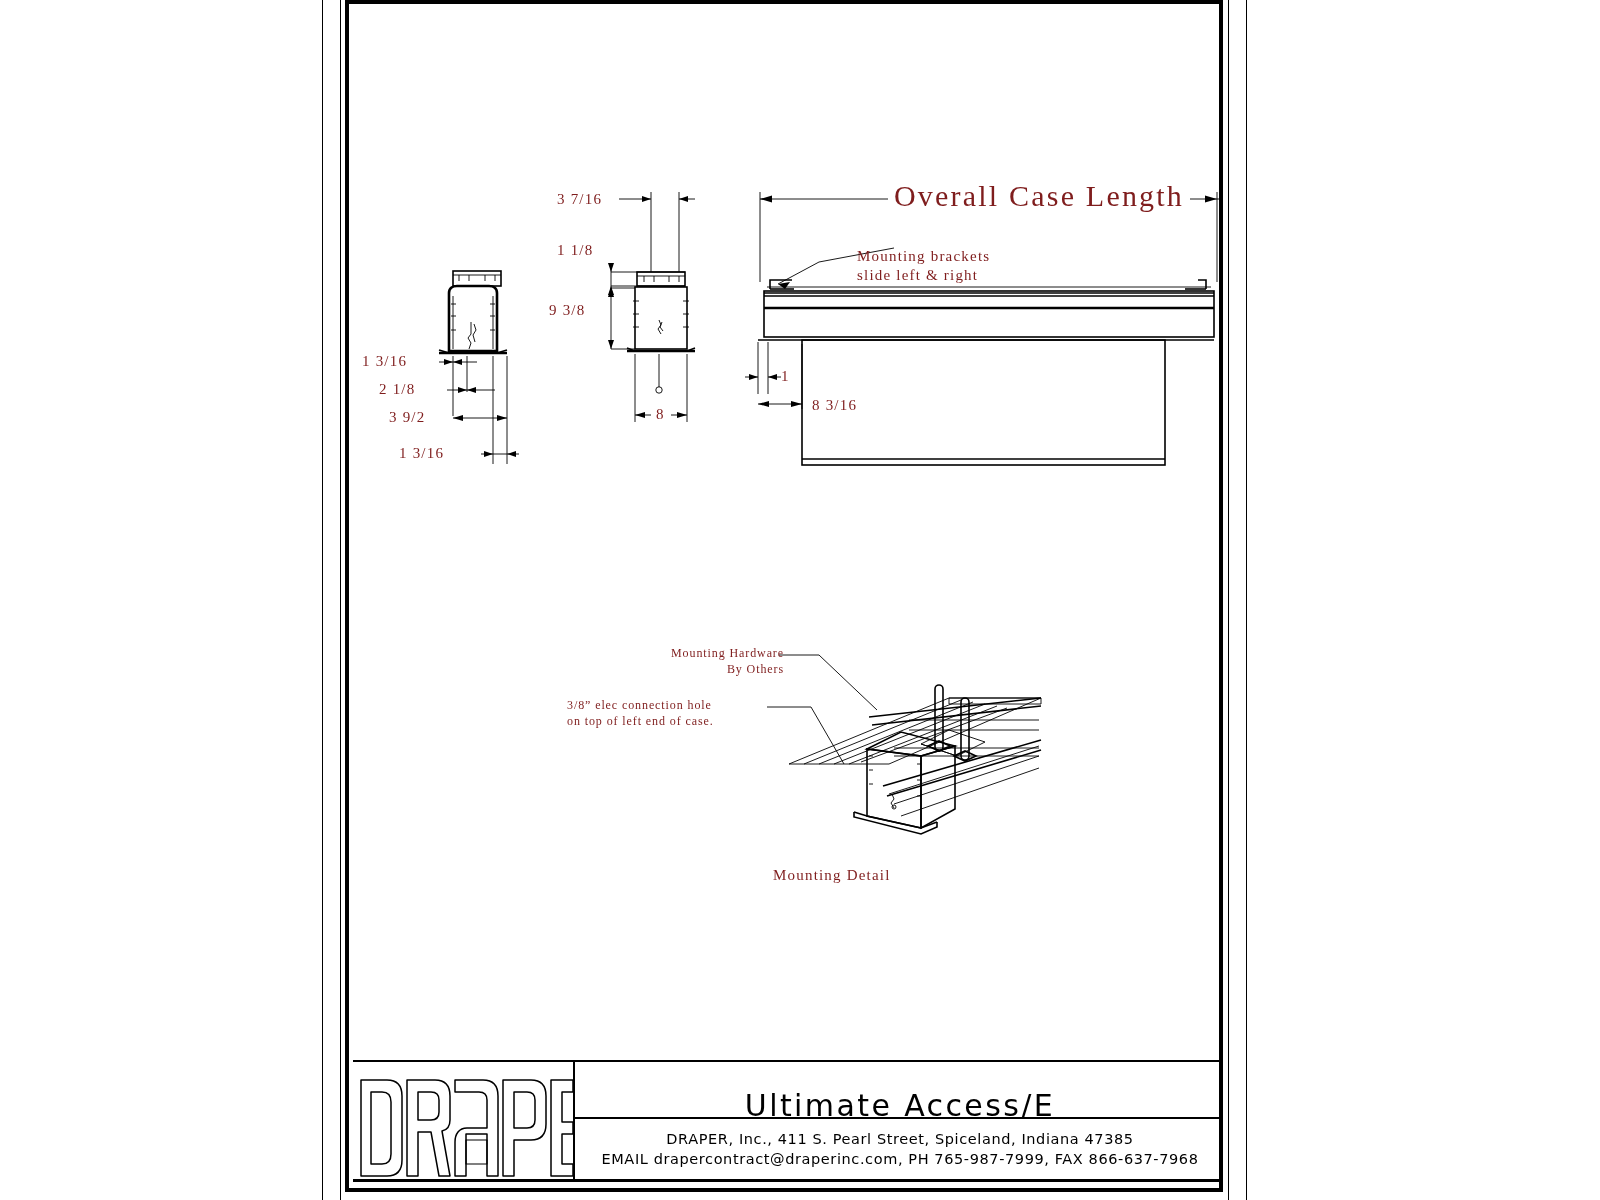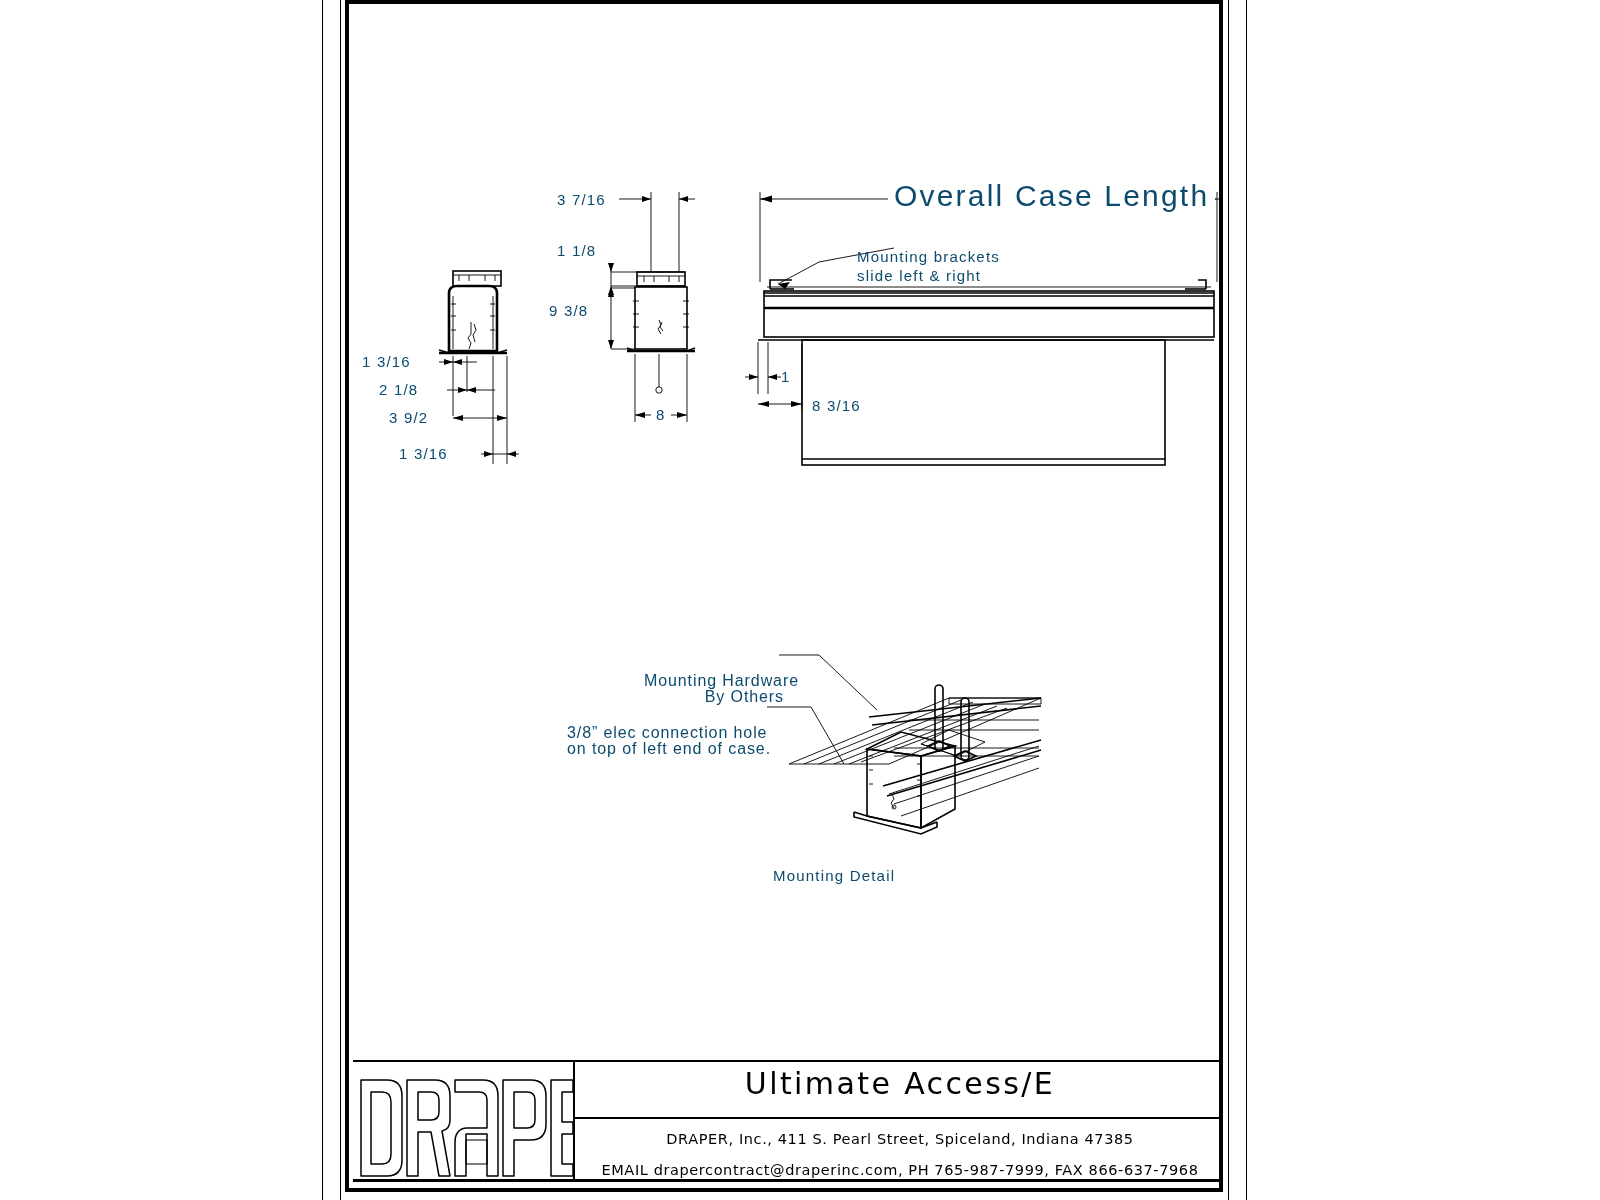--- a/index.html
+++ b/index.html
@@ -19,44 +19,44 @@
     position:absolute;
     left:345px;top:0px;width:878px;height:1192px;
     border:4px solid #000;
     box-sizing:border-box;
     background:#fff;
   }
   .frame-inner{position:absolute;inset:0;}
 
   .txt{
     position:absolute;
-    font-family:Liberation Sans, sans-serif;
+    font-family:Liberation Serif, serif;
     font-size:15px;
     letter-spacing:1.2px;
     white-space:nowrap;
-    color:#0c4a6e;
+    color:#7f1d1d;
     line-height:19px;
   }
-  .txt-sm{font-size:16px;letter-spacing:0.9px;line-height:16px;margin-top:28px;}
+  .txt-sm{font-size:12px;letter-spacing:0.9px;line-height:16px;}
   .txt-big{font-size:30px;letter-spacing:2.2px;}
-  .txt-foot{font-size:14.5px;letter-spacing:0.6px;line-height:20px;margin-top:11px;}
+  .txt-foot{font-size:14.5px;letter-spacing:0.6px;line-height:20px;}
 
   svg{position:absolute;left:0;top:0;overflow:visible;}
   svg .s2{fill:none;stroke:#000;stroke-width:1.6;}
   svg .s3{fill:none;stroke:#000;stroke-width:2.6;}
   svg .sf{fill:#000;stroke:none;}
   svg .thin{fill:none;stroke:#000;stroke-width:0.9;}
 
   
   .title-block{position:absolute;left:0;right:0;bottom:0;height:132px;}
   .tb-line{position:absolute;background:#000;}
 
   .logo-wrap{position:absolute;left:8px;bottom:4px;width:216px;height:116px;}
   .tb-title{
-    position:absolute;left:232px;right:0;top:2px;height:50px;
+    position:absolute;left:232px;right:0;top:24px;height:50px;
     display:flex;align-items:center;justify-content:center;
   }
   .tb-addr{
     position:absolute;left:232px;right:0;top:62px;height:62px;
     display:flex;align-items:center;justify-content:center;flex-direction:column;
   }
 </style>
 </head>
 <body>
 

